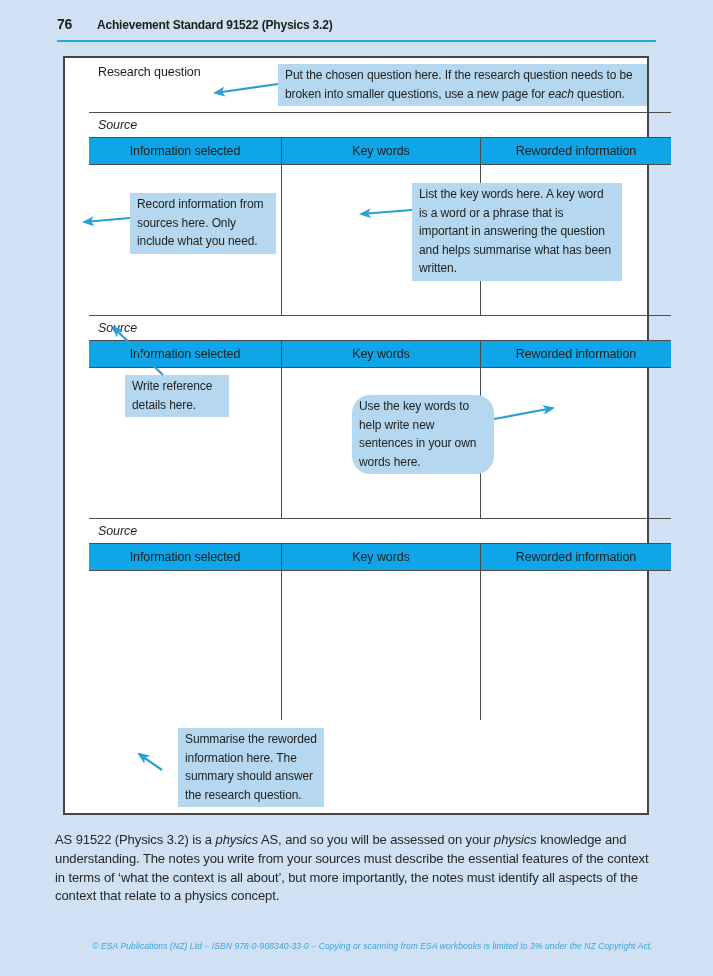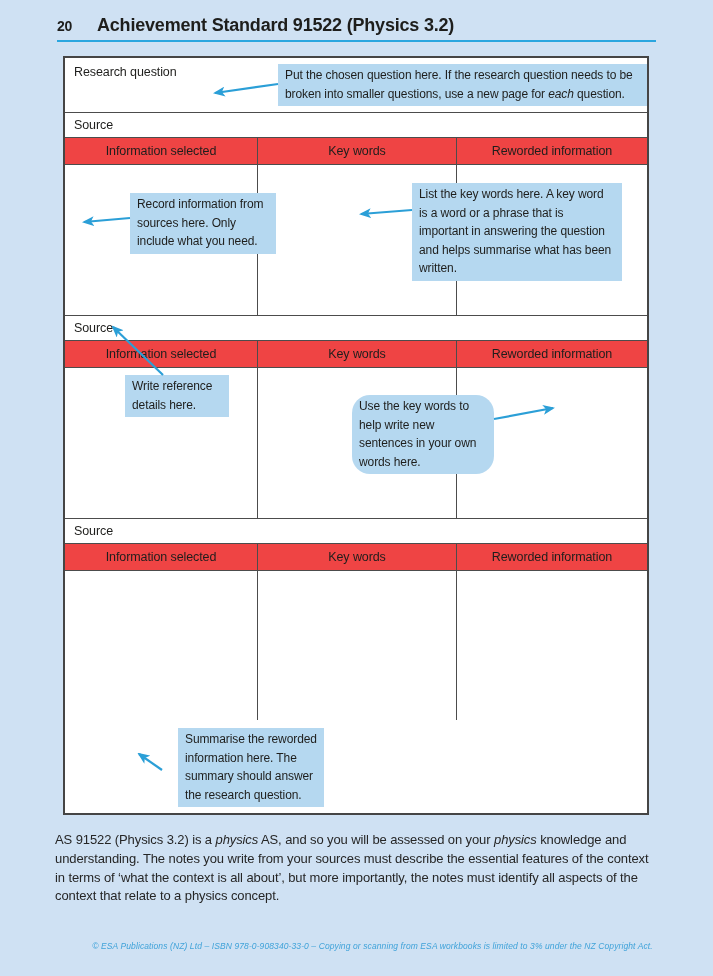--- a/index.html
+++ b/index.html
@@ -5,35 +5,35 @@
   html,body{margin:0;padding:0;}
   body{
     width:713px;height:976px;position:relative;overflow:hidden;
     background:#cfe1f3;
     font-family:"Liberation Sans",sans-serif;
     color:#1e1e1c;
   }
   
   .page-header{position:absolute;left:57px;top:15px;width:599px;}
   .page-num{font-weight:bold;font-size:14px;letter-spacing:-0.2px;display:inline-block;width:40px;}
-  .page-title{font-weight:bold;font-size:18px;letter-spacing:-0.2px;}
+  .page-title{font-weight:bold;font-size:12px;letter-spacing:-0.2px;}
   .header-rule{position:absolute;left:57px;top:40px;width:599px;height:2px;background:#2aa6df;}
   
   .sheet{
     position:absolute;left:63px;top:56px;width:586px;height:759px;
     background:#ffffff;border:2px solid #454545;box-sizing:border-box;
   }
-  .rows{display:flex;flex-direction:column;width:100%;height:100%;}
+  .rows{display:flex;flex-direction:column;width:100%;height:100%;padding-left:24px;}
   .row{box-sizing:border-box;position:relative;}
   .row + .row{border-top:1.5px solid #4c4c4c;}
   .r-label{font-size:12.5px;letter-spacing:-0.1px;padding-left:9px;}
   .row-rq{height:54px;}
   .row-rq .r-label{padding-top:7px;}
-  .row-src{height:25px;display:flex;align-items:center;}
-  .row-head{height:27px;display:flex;background:#ef4444;}
+  .row-src{height:25px;display:flex;align-items:center;font-style:italic;}
+  .row-head{height:27px;display:flex;background:#0ea5e9;}
   .row-head .hcell{
     box-sizing:border-box;display:flex;align-items:center;justify-content:center;
     font-size:12.5px;letter-spacing:-0.1px;
   }
   .row-body{display:flex;}
   .row-body .bcell{box-sizing:border-box;height:100%;}
   .c1{width:193px;}
   .c2{width:199px;}
   .c3{width:190px;flex:1;}
   .c1,.c2{border-right:1.5px solid #4c4c4c;}
@@ -64,21 +64,21 @@
   .footer{
     position:absolute;left:16px;top:941px;width:713px;text-align:center;
     font-size:8.5px;font-style:italic;color:#41a3d9;letter-spacing:0.1px;
   }
   em{font-style:italic;}
 </style>
 </head>
 <body>
 
 <div class="page-header">
-  <span class="page-num">20</span><span class="page-title">Achievement Standard 91522 (Physics 3.2)</span>
+  <span class="page-num">76</span><span class="page-title">Achievement Standard 91522 (Physics 3.2)</span>
 </div>
 <div class="header-rule"></div>
 
 <div class="sheet">
   <div class="rows">
 
     <div class="row row-rq">
       <div class="r-label">Research question</div>
     </div>
 

